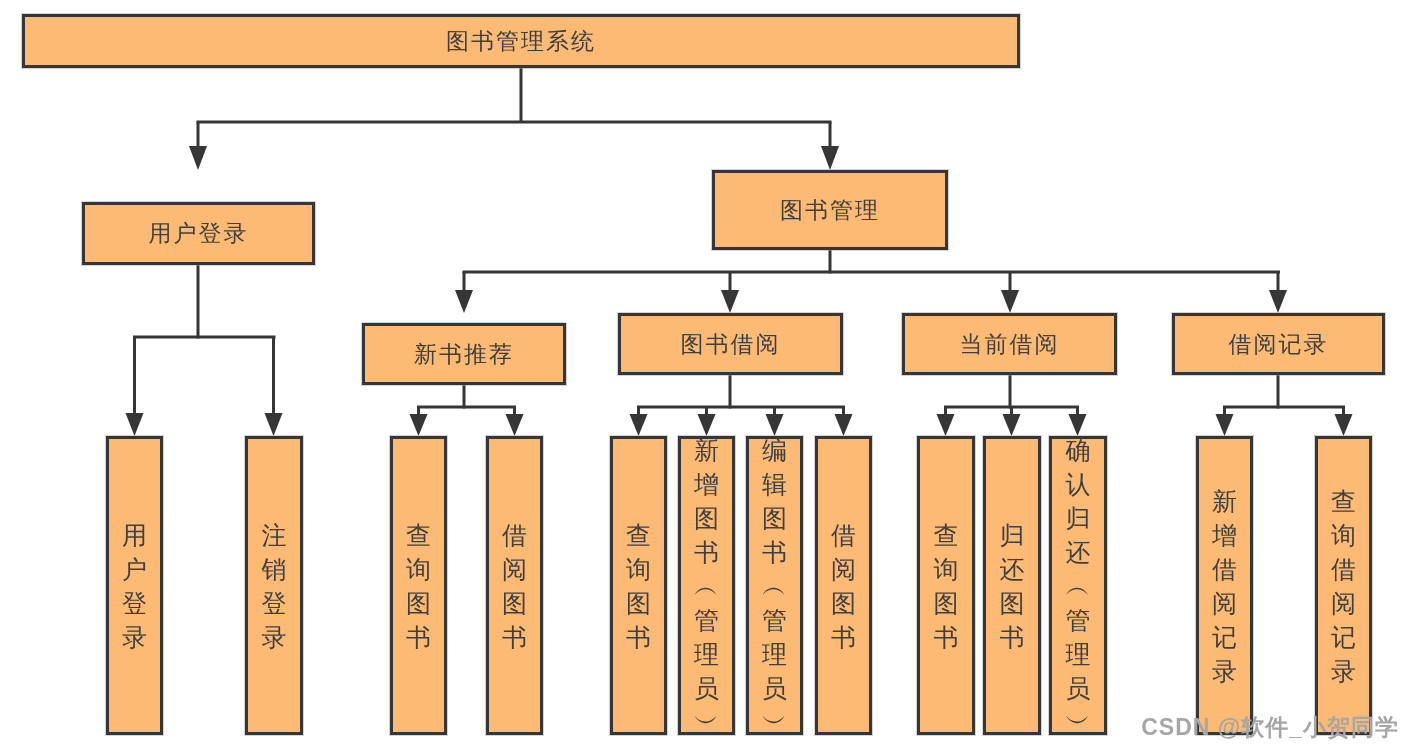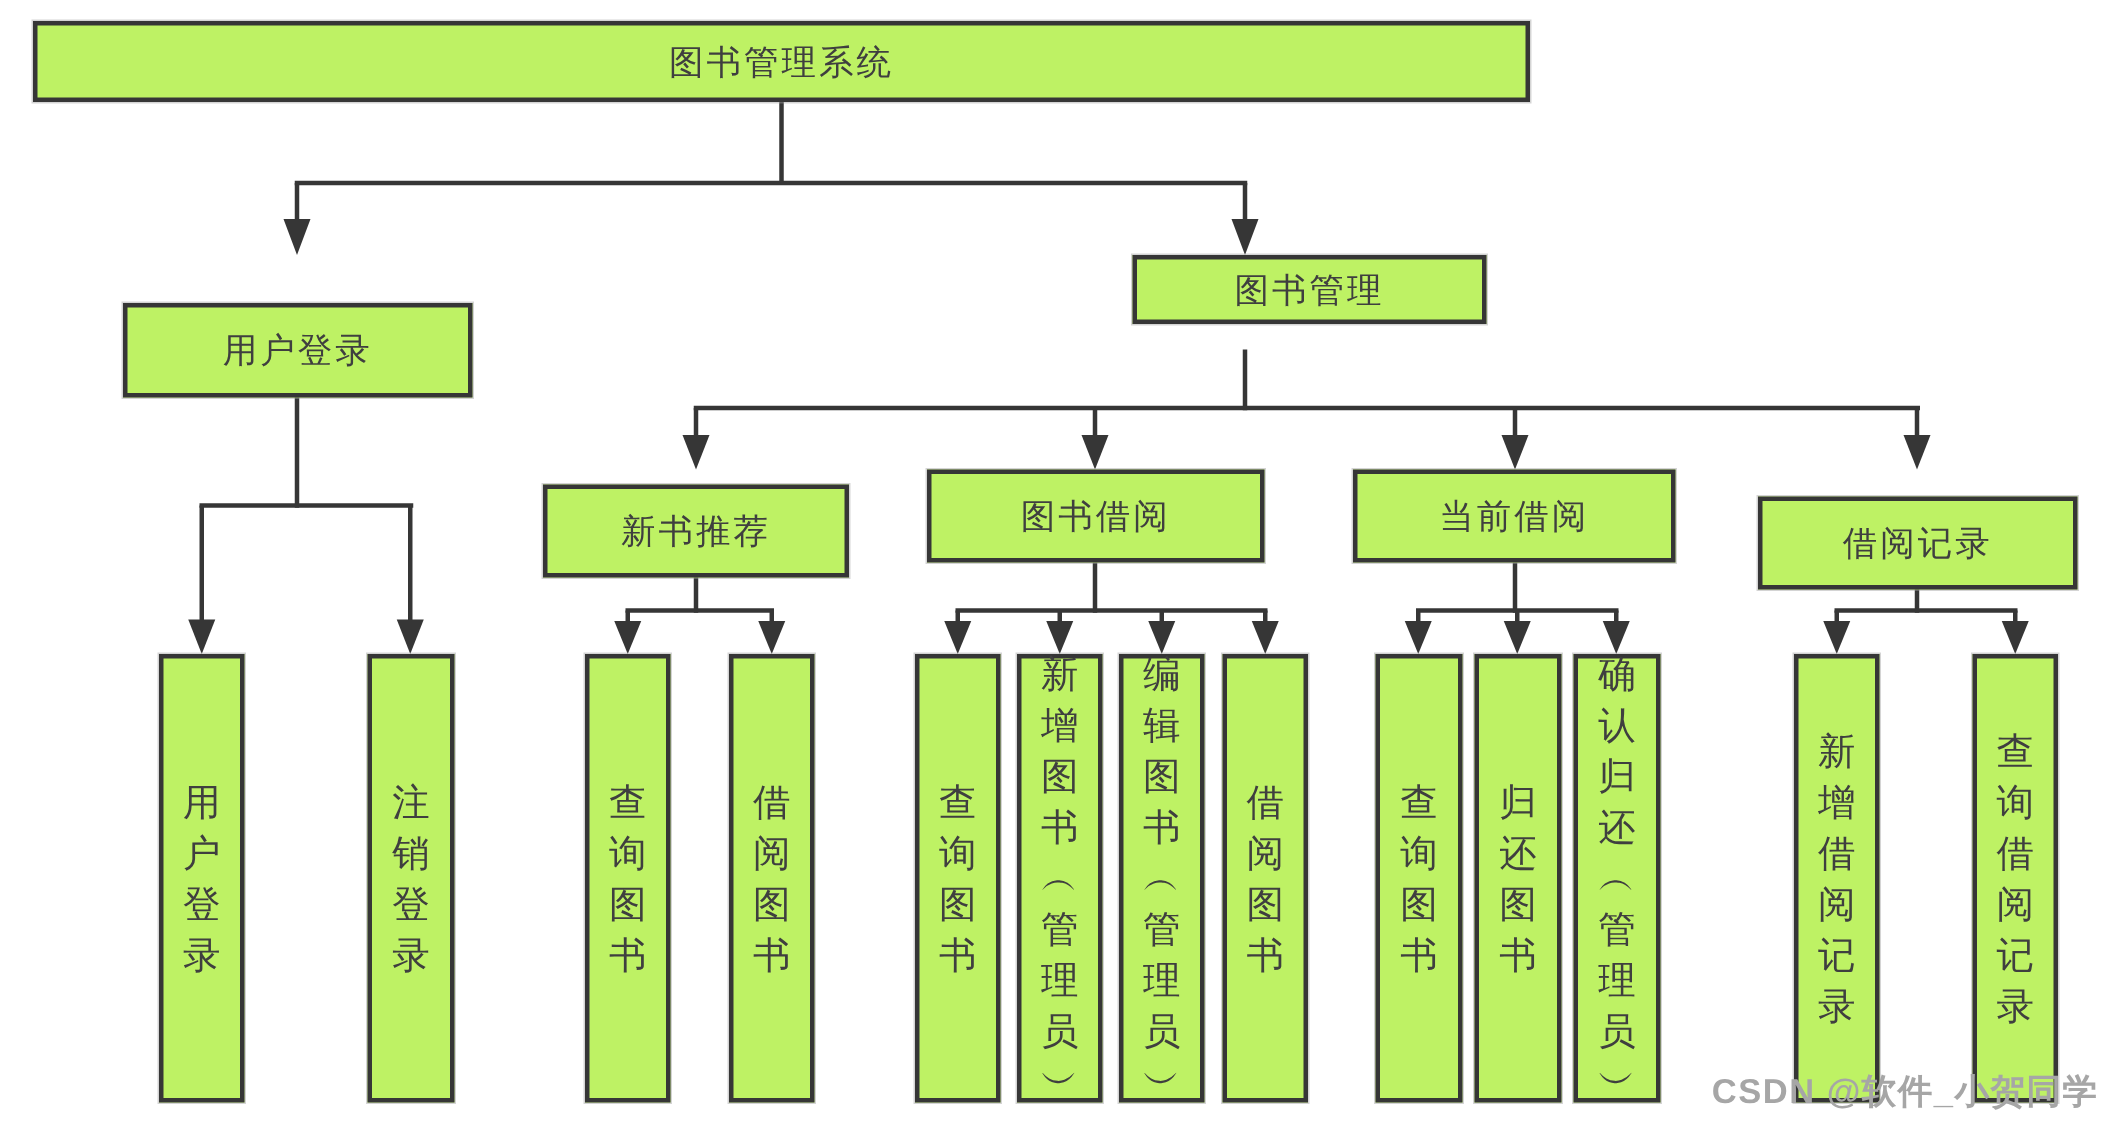--- a/index.html
+++ b/index.html
@@ -18,21 +18,21 @@
   #wires {
     position: absolute;
     left: 0;
     top: 0;
     z-index: 1;
   }
   .node {
     position: absolute;
     box-sizing: border-box;
     border: 3px solid #363636;
-    background: #bef264;
+    background: #fdba74;
     color: #3f3f3f;
     display: flex;
     align-items: center;
     justify-content: center;
     z-index: 2;
     box-shadow: 0 0 0 1px rgba(160,160,160,0.45);
   }
   .node.h {
     font-size: 23px;
     letter-spacing: 2px;
@@ -131,34 +131,34 @@
     </g>
   </svg>
 
   <div class="node h" style="left:22px; top:14px; width:998px; height:54px;" data-name="node-root-system">
     <span data-name="node-label">图书管理系统</span>
   </div>
 
   <div class="node h" style="left:82px; top:170px; width:233px; height:63px;margin-top:32px;" data-name="node-user-login">
     <span data-name="node-label">用户登录</span>
   </div>
-  <div class="node h" style="left:712px; top:170px; width:236px; height:46px;margin-left:43px;" data-name="node-book-management">
+  <div class="node h" style="left:712px; top:170px; width:236px; height:80px;" data-name="node-book-management">
     <span data-name="node-label">图书管理</span>
   </div>
 
   <div class="node h" style="left:362px; top:323px; width:204px; height:62px;" data-name="node-new-book-recommend">
     <span data-name="node-label">新书推荐</span>
   </div>
   <div class="node h" style="left:618px; top:313px; width:225px; height:62px;justify-content:center;" data-name="node-book-borrow">
     <span data-name="node-label">图书借阅</span>
   </div>
   <div class="node h" style="left:902px; top:313px; width:215px; height:62px;" data-name="node-current-borrow">
     <span data-name="node-label">当前借阅</span>
   </div>
-  <div class="node h" style="left:1172px; top:313px; width:213px; height:62px;margin-top:18px;" data-name="node-borrow-records">
+  <div class="node h" style="left:1172px; top:313px; width:213px; height:62px;" data-name="node-borrow-records">
     <span data-name="node-label">借阅记录</span>
   </div>
 
   <div class="node v" style="left:106px; top:436px; width:57px; height:299px;" data-name="leaf-user-login">
     <span data-name="leaf-label">
         <div>用</div>
         <div>户</div>
         <div>登</div>
         <div>录</div>
       </span>

